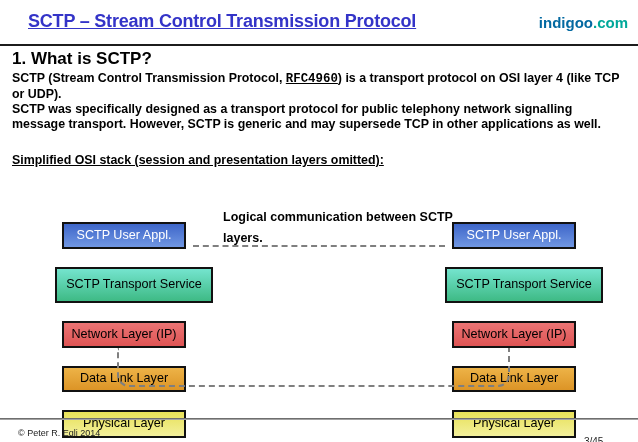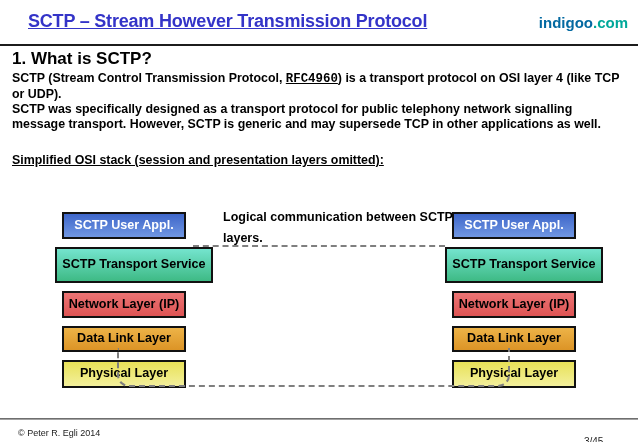--- a/index.html
+++ b/index.html
@@ -33,22 +33,22 @@
     font-size:12.4px;font-weight:bold;text-decoration:underline;
     margin:21px 0 0 0;
   }
   
   .stack{position:absolute;top:204px;width:138px;}
   .stack.left{left:55px;}
   .stack.right{left:445px;}
   .layer{
     box-sizing:border-box;border:2px solid #111;
     display:flex;align-items:center;justify-content:center;text-align:center;
-    font-size:12.6px;font-weight:bold;color:#000;line-height:1.1;
-    width:124px;margin:8px auto;
+    font-size:12.6px;font-weight:normal;color:#000;line-height:1.1;
+    width:124px;margin:18px auto;
   }
   .layer.l0{height:27px;background:linear-gradient(#3e66c9,#7097e3);color:#fff;}
   .layer.l1{height:36px;width:158px;background:linear-gradient(#74e4ce,#3eba85);}
   .layer.l2{height:27px;background:linear-gradient(#ec7474,#de5454);}
   .layer.l3{height:26px;background:linear-gradient(#edb347,#dc9426);}
   .layer.l4{height:28px;background:linear-gradient(#e8e158,#f3f09c);}
   .annotation{
     position:absolute;left:223px;top:207px;width:235px;
     font-size:12.5px;font-weight:bold;color:#000;line-height:21px;
   }
@@ -74,21 +74,21 @@
   .pageinfo{
     position:absolute;right:12px;top:437px;font-size:10px;color:#222;
     text-align:left;line-height:10px;
   }
 </style>
 </head>
 <body>
 
 <div class="slide">
 
-  <div class="title">SCTP – Stream However Transmission Protocol</div>
+  <div class="title">SCTP – Stream Control Transmission Protocol</div>
   <div class="logo">
     <span class="name">indigoo</span><span class="tld">.com</span>
   </div>
   <div class="header-rule"></div>
 
   <div class="content">
     <div class="heading">1. What is SCTP?</div>
     <p class="para"><span>SCTP (Stream Control Transmission Protocol, </span><span class="rfc">RFC4960</span><span>) is a transport protocol on OSI layer 4 (like TCP or UDP).</span></p>
     <p class="para">SCTP was specifically designed as a transport protocol for public telephony network signalling message transport. However, SCTP is generic and may supersede TCP in other applications as well.</p>
     <p class="caption">Simplified OSI stack (session and presentation layers omitted):</p>

